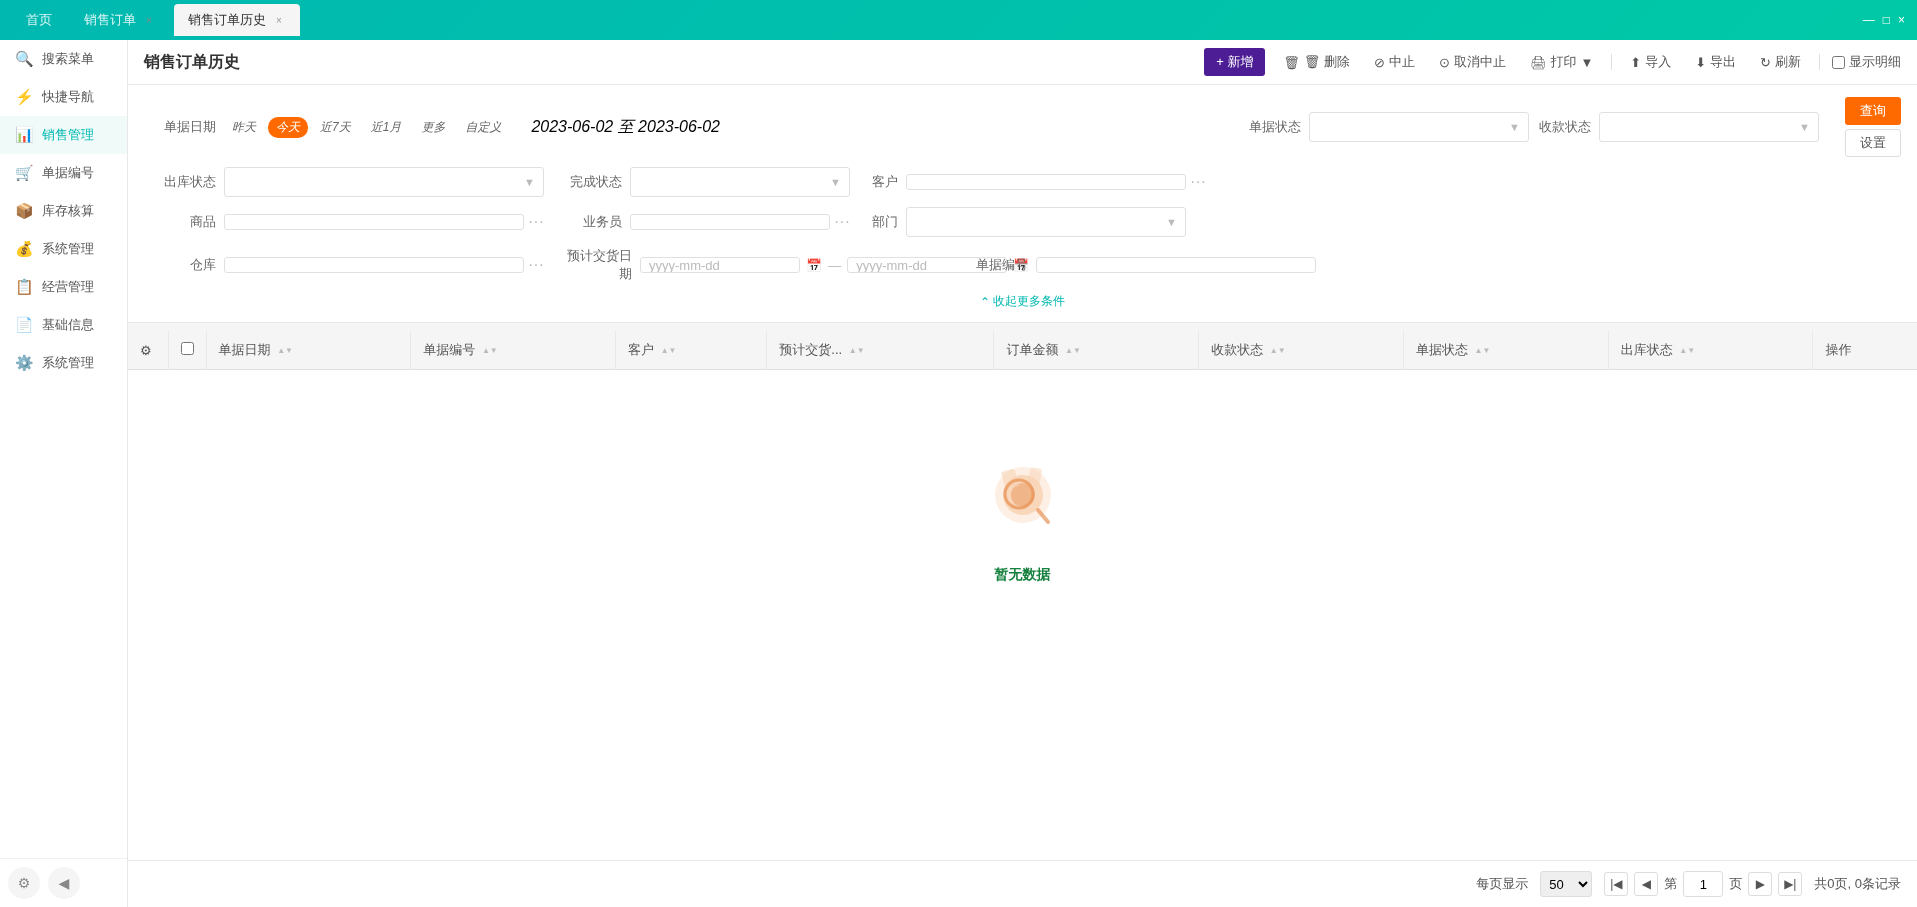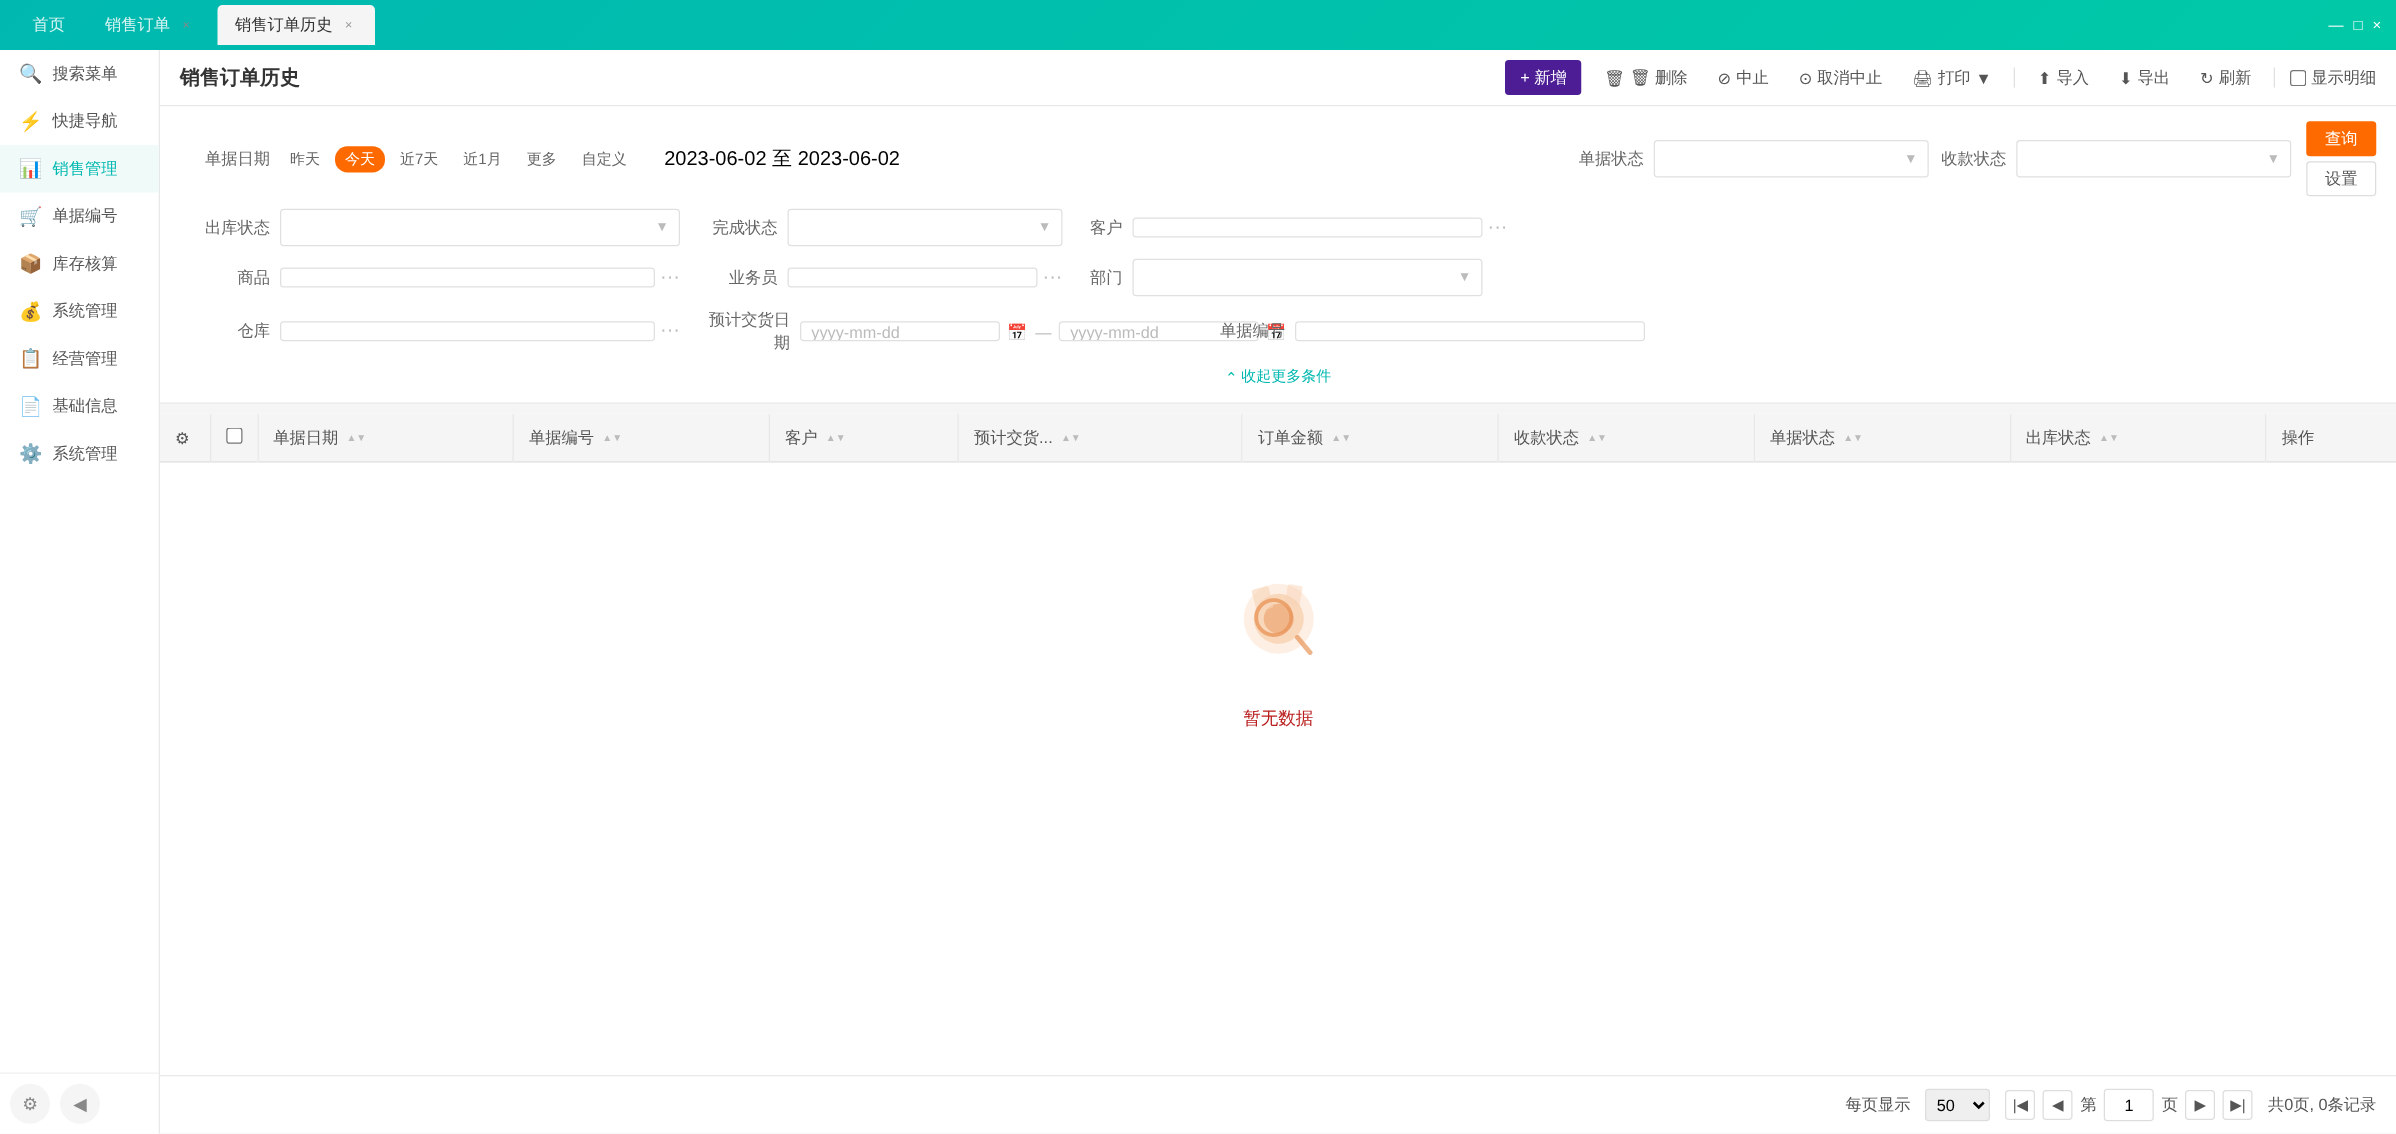--- a/index.html
+++ b/index.html
@@ -213,20 +213,21 @@
       color: #666;
       flex-shrink: 0;
       text-align: right;
       padding-right: 8px;
     }
     .filter-value {
       display: flex;
       align-items: flex-end;
       gap: 6px;
       flex: 1;
+      font-style: italic;
     }
     .date-tags {
       display: flex;
       align-items: center;
       gap: 4px;
     }
     .date-tag {
       padding: 2px 8px;
       border-radius: 10px;
       font-size: 12px;
@@ -343,22 +344,23 @@
       align-items: center;
       justify-content: center;
       padding: 80px 0;
     }
     .empty-icon {
       width: 100px;
       height: 100px;
       margin-bottom: 16px;
     }
     .empty-text {
-      color: #b91c1c;
+      color: #15803d;
       font-size: 14px;
+      font-weight: bold;
     }
 
     
     .table-footer {
       background: white;
       padding: 10px 16px;
       display: flex;
       align-items: center;
       justify-content: flex-end;
       gap: 12px;
@@ -556,21 +558,21 @@
             <span></span>
             <span class="chevron-down">▼</span>
           </div>
 
           <span class="filter-label" style="width:70px">收款状态</span>
           <div class="filter-select" style="flex:1; max-width:220px">
             <span></span>
             <span class="chevron-down">▼</span>
           </div>
 
-          <div style="display:flex; flex-direction:column; gap:4px; margin-left:12px">
+          <div style="display:flex; flex-direction:column; gap:4px; margin-left:26px">
             <button class="btn-query">查询</button>
             <button class="btn-settings">设置</button>
           </div>
         </div>
 
         <div class="filter-row">
           <span class="filter-label">出库状态</span>
           <div class="filter-select" style="flex:1; max-width:320px; margin-right:16px">
             <span></span>
             <span class="chevron-down">▼</span>

